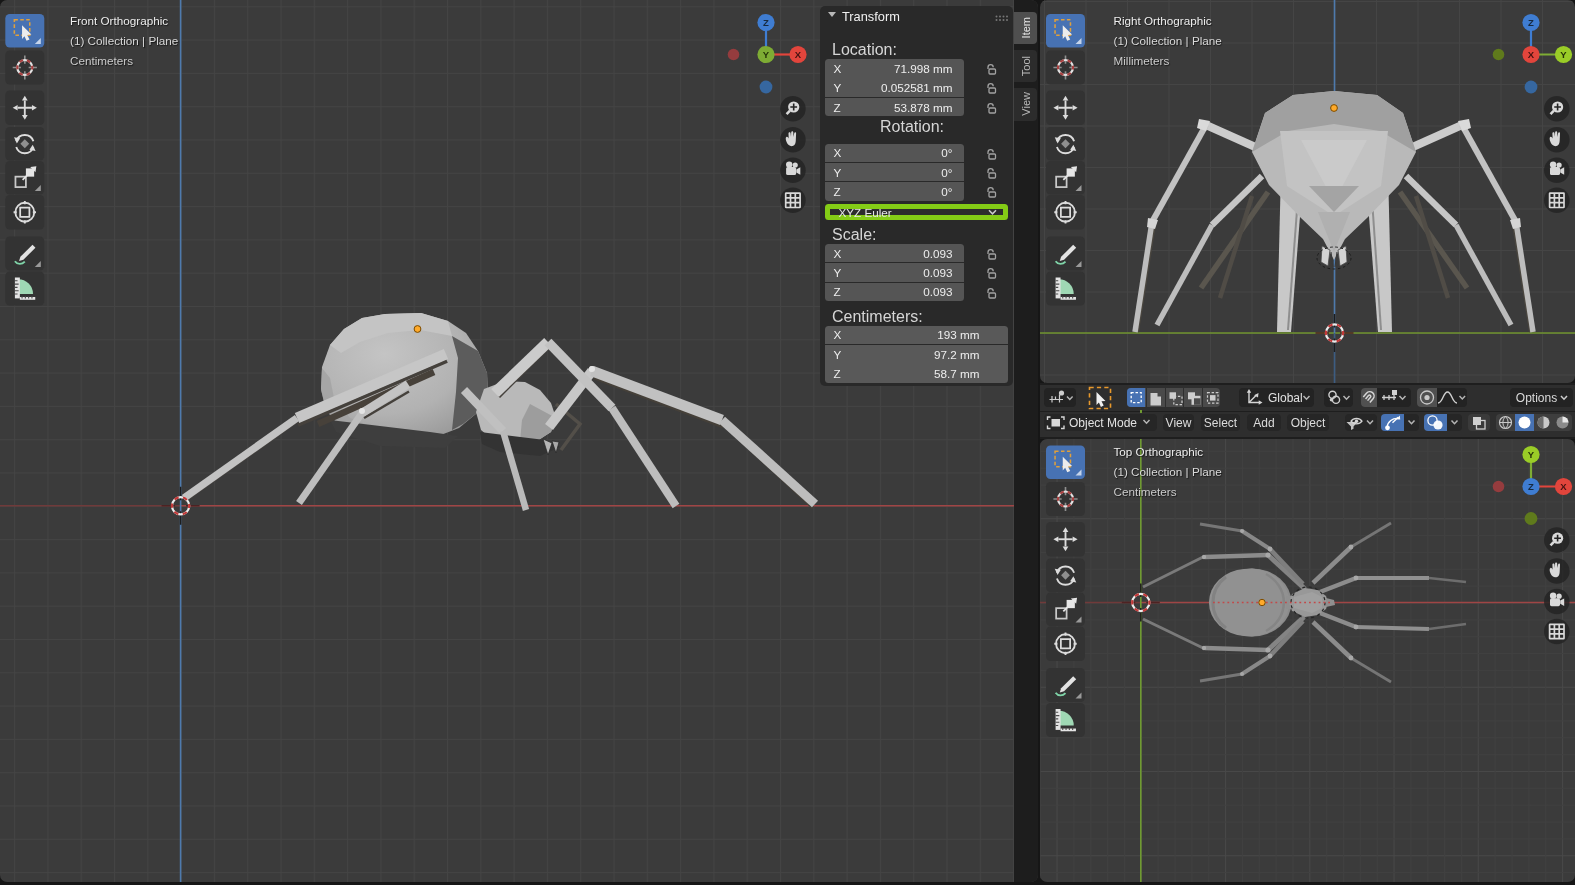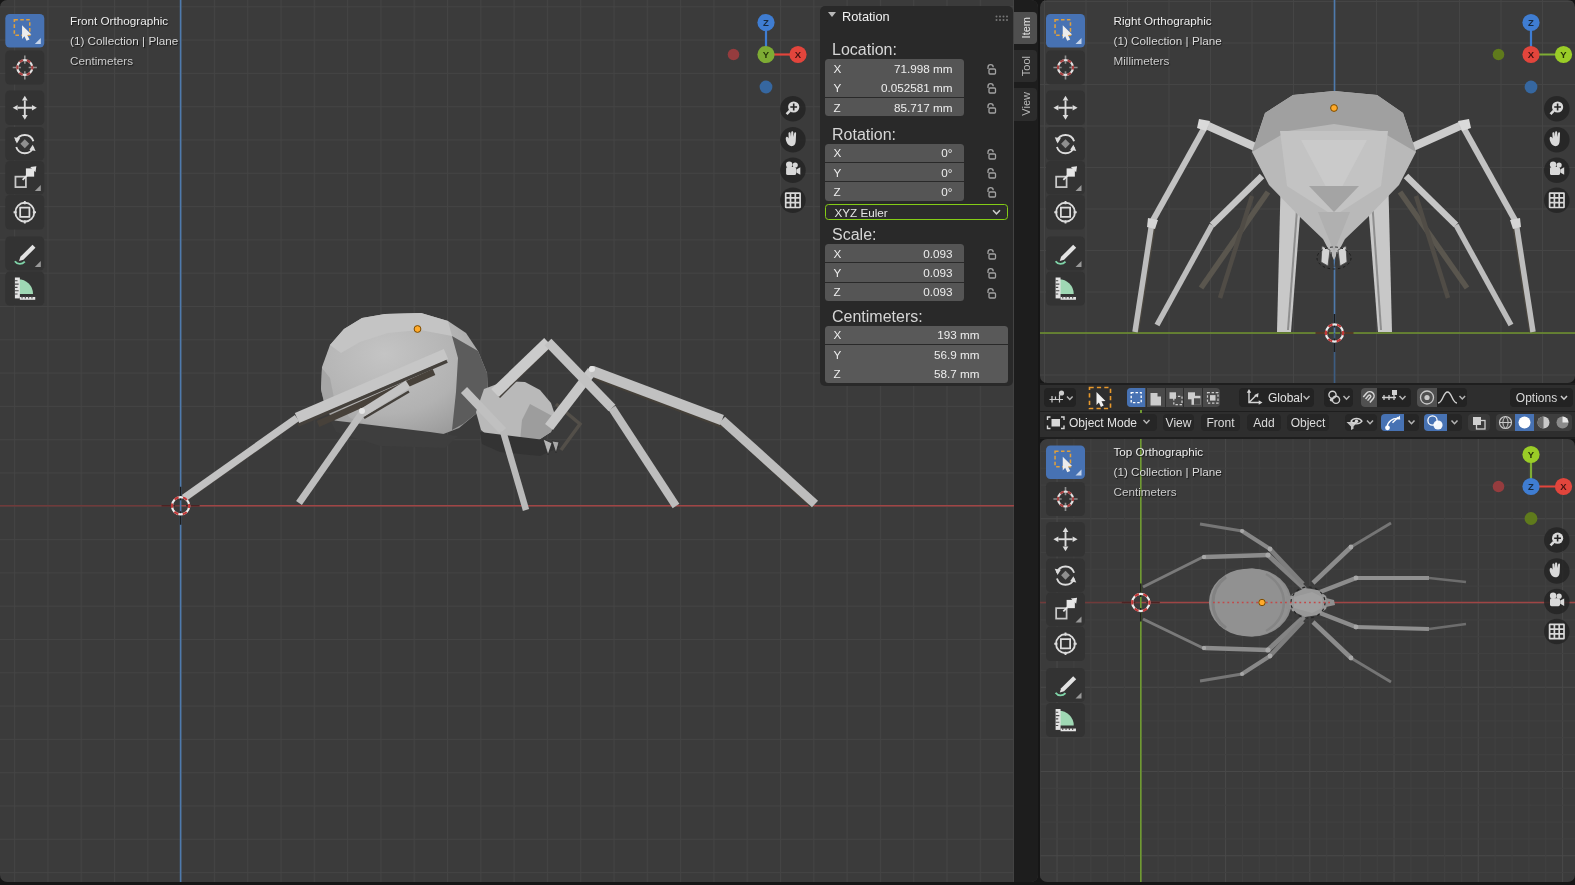--- a/index.html
+++ b/index.html
@@ -237,21 +237,21 @@
     #npanel .sec{position:absolute;left:12px;font-size:16px;color:#d6d6d6;}
     #npanel .lock{position:absolute;left:164px;width:14px;height:14px;}
     #npanel .r0{border-radius:3.5px 3.5px 0 0;}
     #npanel .r1{border-radius:0 0 3.5px 3.5px;}
     .vtab{position:absolute;left:1014px;width:23px;color:#e6e6e6;font-size:11px;
       display:flex;align-items:center;justify-content:center;border-radius:0 4px 4px 0;}
     .vtab span{writing-mode:vertical-rl;transform:rotate(180deg);}
   </style>
   <div style="position:absolute;left:820px;top:6px;width:193px;height:379.5px;background:rgba(41,41,41,0.96);border-radius:5px;">
     <div style="position:absolute;left:8px;top:6px;width:0;height:0;border-left:4.5px solid transparent;border-right:4.5px solid transparent;border-top:5.5px solid #b8b8b8;"></div>
-    <div style="position:absolute;left:22px;top:3px;font-size:12.8px;color:#f1f1f1;">Rotation</div>
+    <div style="position:absolute;left:22px;top:3px;font-size:12.8px;color:#f1f1f1;">Transform</div>
     <svg style="position:absolute;left:175px;top:9px;" width="14" height="9" viewBox="0 0 14 9">
       <g fill="#777777">
         <circle cx="1.5" cy="1.5" r="1"></circle>
               <circle cx="5" cy="1.5" r="1"></circle>
               <circle cx="8.5" cy="1.5" r="1"></circle>
               <circle cx="12" cy="1.5" r="1"></circle>
         <circle cx="1.5" cy="5" r="1"></circle>
               <circle cx="5" cy="5" r="1"></circle>
               <circle cx="8.5" cy="5" r="1"></circle>
               <circle cx="12" cy="5" r="1"></circle>
@@ -261,36 +261,36 @@
     <div class="fld r0" style="top:53px;">
             <span class="lab">X</span>
             <span class="val">71.998 mm</span>
           </div>
     <div class="fld" style="top:72.4px;">
             <span class="lab">Y</span>
             <span class="val">0.052581 mm</span>
           </div>
     <div class="fld r1" style="top:91.8px;">
             <span class="lab">Z</span>
-            <span class="val">85.717 mm</span>
-          </div>
-    <div class="sec" style="top:120px;">Rotation:</div>
+            <span class="val">53.878 mm</span>
+          </div>
+    <div class="sec" style="top:112px;margin-left:48px;">Rotation:</div>
     <div class="fld r0" style="top:137.5px;">
             <span class="lab">X</span>
             <span class="val">0°</span>
           </div>
     <div class="fld" style="top:156.9px;">
             <span class="lab">Y</span>
             <span class="val">0°</span>
           </div>
     <div class="fld r1" style="top:176.3px;">
             <span class="lab">Z</span>
             <span class="val">0°</span>
           </div>
-    <div style="position:absolute;left:4.5px;top:198px;width:183px;height:16px;background:#2c2c2c;border:1px solid #84cc16;box-sizing:border-box;border-radius:3.5px;display:flex;align-items:center;font-size:11.7px;color:#e6e6e6;">
+    <div style="position:absolute;left:4.5px;top:198px;width:183px;height:16px;background:#2c2c2c;border:5px solid #84cc16;box-sizing:border-box;border-radius:3.5px;display:flex;align-items:center;font-size:11.7px;color:#e6e6e6;">
       <span style="padding-left:9px;">XYZ Euler</span>
       <svg style="margin-left:auto;margin-right:6px;" width="9" height="6" viewBox="0 0 9 6">
               <path d="M1 1.2 L4.5 4.8 L8 1.2" stroke="#cccccc" stroke-width="1.5" fill="none"></path>
             </svg>
     </div>
     <div class="sec" style="top:220px;">Scale:</div>
     <div class="fld r0" style="top:237.8px;">
             <span class="lab">X</span>
             <span class="val">0.093</span>
           </div>
@@ -302,21 +302,21 @@
             <span class="lab">Z</span>
             <span class="val">0.093</span>
           </div>
     <div class="sec" style="top:302px;">Centimeters:</div>
     <div class="fld fldw r0" style="top:319.6px;">
             <span class="lab">X</span>
             <span class="val">193 mm</span>
           </div>
     <div class="fld fldw" style="top:339px;">
             <span class="lab">Y</span>
-            <span class="val">56.9 mm</span>
+            <span class="val">97.2 mm</span>
           </div>
     <div class="fld fldw r1" style="top:358.4px;">
             <span class="lab">Z</span>
             <span class="val">58.7 mm</span>
           </div>
     <svg class="lock" style="top:57px;" viewBox="0 0 14 14">
             <path d="M4 6V4.2A2.6 2.6 0 0 1 9.2 4.2" fill="none" stroke="#a2a2a2" stroke-width="1.3"></path>
             <rect x="5" y="6" width="6.5" height="5" rx="1" fill="none" stroke="#a2a2a2" stroke-width="1.3"></rect>
           </svg>
     <svg class="lock" style="top:76.4px;" viewBox="0 0 14 14">
@@ -461,21 +461,21 @@
 
   <div style="position:absolute;left:86.9px;top:5.2px;width:93px;height:18.7px;background:#4a4a4a;border-radius:4px;"></div>
   <div style="position:absolute;left:86.9px;top:5.2px;width:18.6px;height:18.7px;background:#4772b3;border-radius:4px 0 0 4px;"></div>
   <div style="position:absolute;left:105.7px;top:5.2px;width:0.9px;height:18.7px;background:#2e2e2e;"></div>
   <div style="position:absolute;left:124.5px;top:5.2px;width:0.9px;height:18.7px;background:#2e2e2e;"></div>
   <div style="position:absolute;left:143.3px;top:5.2px;width:0.9px;height:18.7px;background:#2e2e2e;"></div>
   <div style="position:absolute;left:162.1px;top:5.2px;width:0.9px;height:18.7px;background:#2e2e2e;"></div>
 
   <div class="menu" style="left:4px;top:31px;width:113px;height:17px;"></div>
   <div class="menu" style="left:123px;top:31px;width:31px;height:17px;">View</div>
-  <div class="menu" style="left:161px;top:31px;width:39px;height:17px;">Front</div>
+  <div class="menu" style="left:161px;top:31px;width:39px;height:17px;">Select</div>
   <div class="menu" style="left:207px;top:31px;width:34px;height:17px;">Add</div>
   <div class="menu" style="left:247px;top:31px;width:42px;height:17px;">Object</div>
   <div class="menu" style="left:305px;top:31px;width:32px;height:17px;"></div>
   <div style="position:absolute;left:341px;top:31px;width:23px;height:17px;background:#4772b3;border-radius:4px 0 0 4px;"></div>
   <div class="menu" style="left:364px;top:31px;width:15px;height:17px;border-radius:0 4px 4px 0;"></div>
   <div style="position:absolute;left:384px;top:31px;width:23px;height:17px;background:#4772b3;border-radius:4px 0 0 4px;"></div>
   <div class="menu" style="left:407px;top:31px;width:15px;height:17px;border-radius:0 4px 4px 0;"></div>
   <div class="menu" style="left:428px;top:31px;width:22px;height:17px;background:#3a3a3a;"></div>
   <div style="position:absolute;left:456px;top:31px;width:76px;height:17px;background:#3e3e3e;border-radius:4px;"></div>
   <div style="position:absolute;left:475px;top:31px;width:19px;height:17px;background:#4772b3;"></div>

